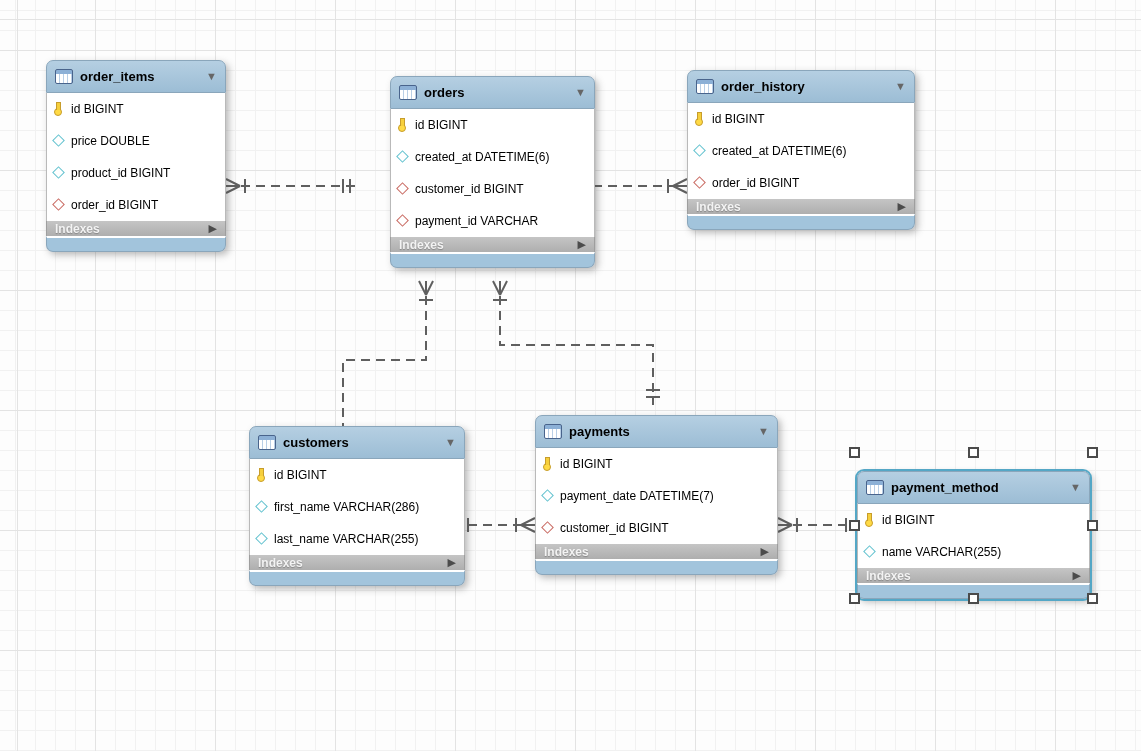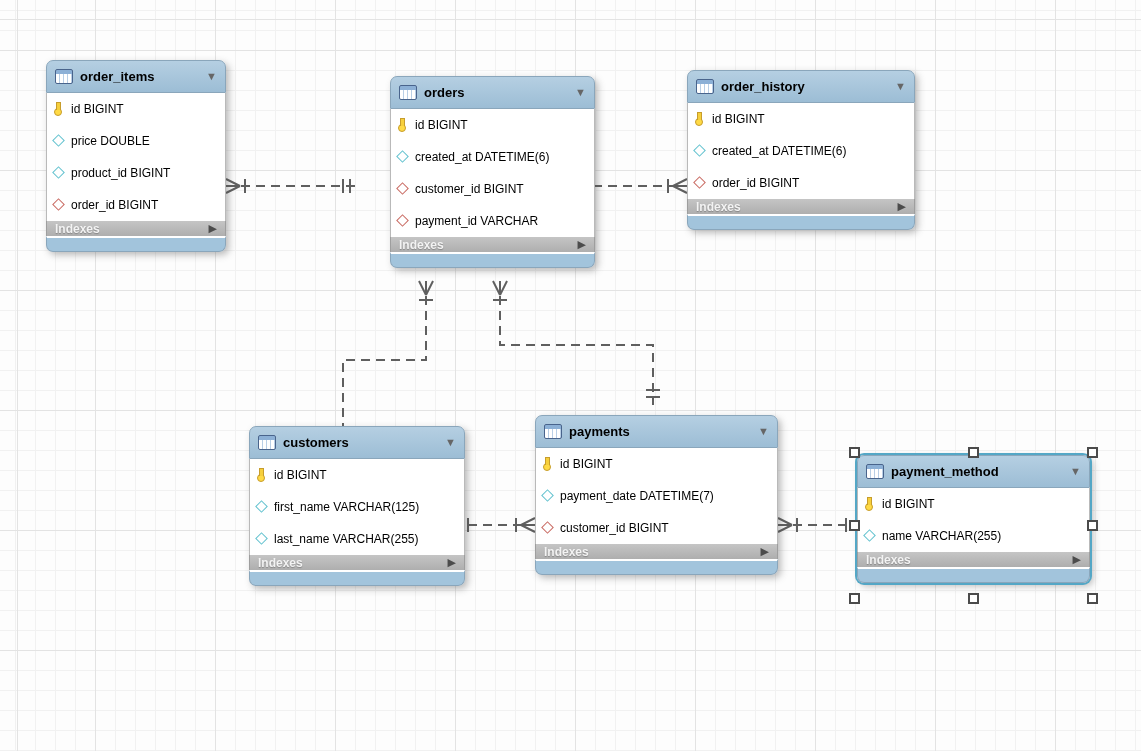--- a/index.html
+++ b/index.html
@@ -58,21 +58,21 @@
     background:linear-gradient(#c5c5c5,#aeaeae);
     border-left:1px solid #9e9e9e;border-right:1px solid #9e9e9e;box-sizing:border-box;
   }
   .idx-label{color:#f3f3f3;font-weight:bold;font-size:12px;text-shadow:0 1px 1px rgba(0,0,0,.25);}
   .idx-arrow{color:#4c4c4c;font-size:11px;line-height:1;}
   .t-footer{
     height:16px;background:#a2c4dc;border-top:2px solid #fff;
     border-left:1px solid #8aa6bb;border-right:1px solid #8aa6bb;border-bottom:1px solid #8aa6bb;
     border-radius:0 0 7px 7px;box-sizing:border-box;
   }
-  .selected{box-shadow:0 0 0 2px #54a7c6,3px 3px 7px rgba(80,80,80,.38);}
+  .selected{box-shadow:0 0 0 2px #54a7c6,3px 3px 7px rgba(80,80,80,.38);margin-top:16px;}
   .handle{
     position:absolute;z-index:3;width:11px;height:11px;background:#fff;
     border:2px solid #4b4b4b;box-sizing:border-box;
   }
 </style>
 </head>
 <body>
 
 <div id="canvas">
 
@@ -227,21 +227,21 @@
       <span class="t-title">customers</span>
       <span class="t-collapse">▼</span>
     </div>
     <div class="t-body">
         <div class="row">
           <span class="ic ic-key"></span>
           <span class="lbl">id BIGINT</span>
         </div>
         <div class="row">
           <span class="ic ic-cyan"></span>
-          <span class="lbl">first_name VARCHAR(125)</span>
+          <span class="lbl">first_name VARCHAR(286)</span>
         </div>
         <div class="row">
           <span class="ic ic-cyan"></span>
           <span class="lbl">last_name VARCHAR(255)</span>
         </div>
       </div>
     <div class="t-indexes">
       <span class="idx-label">Indexes</span>
       <span class="idx-arrow">▶</span>
     </div>

